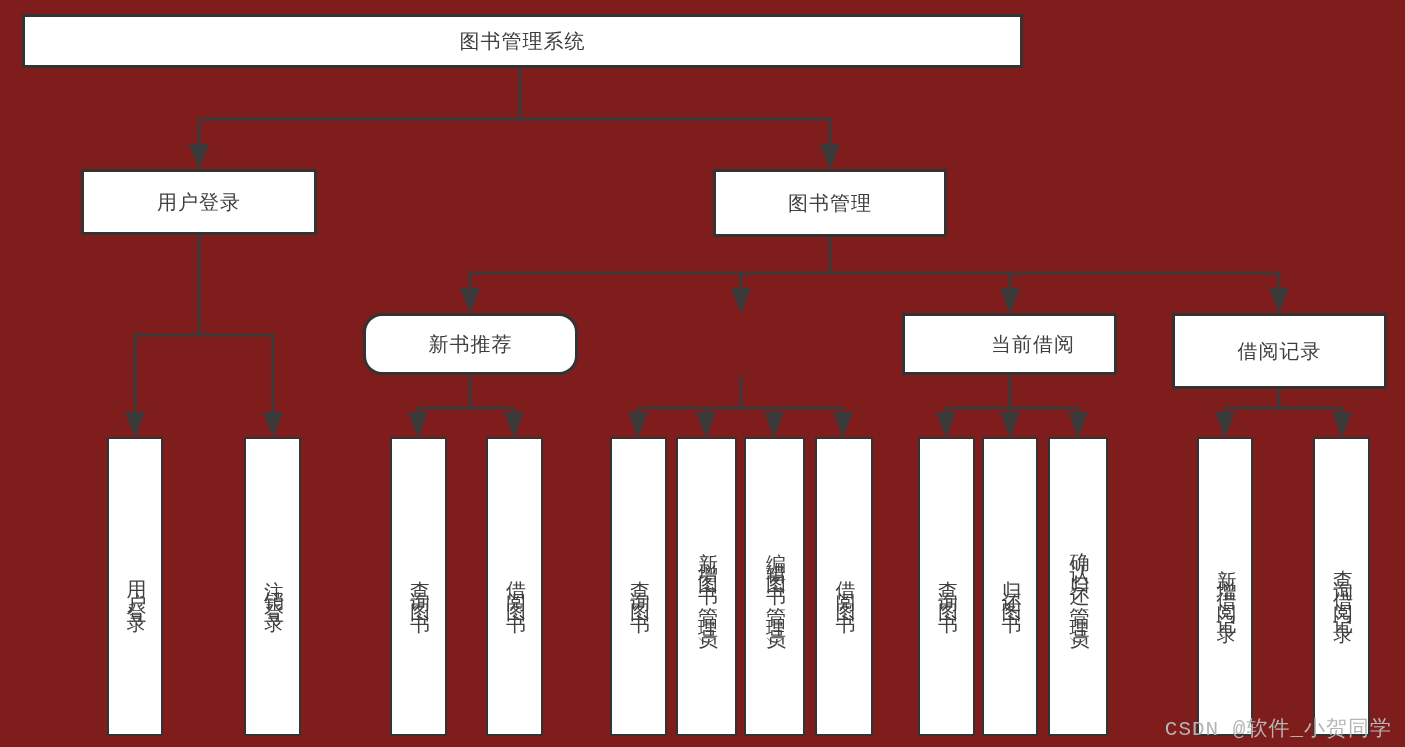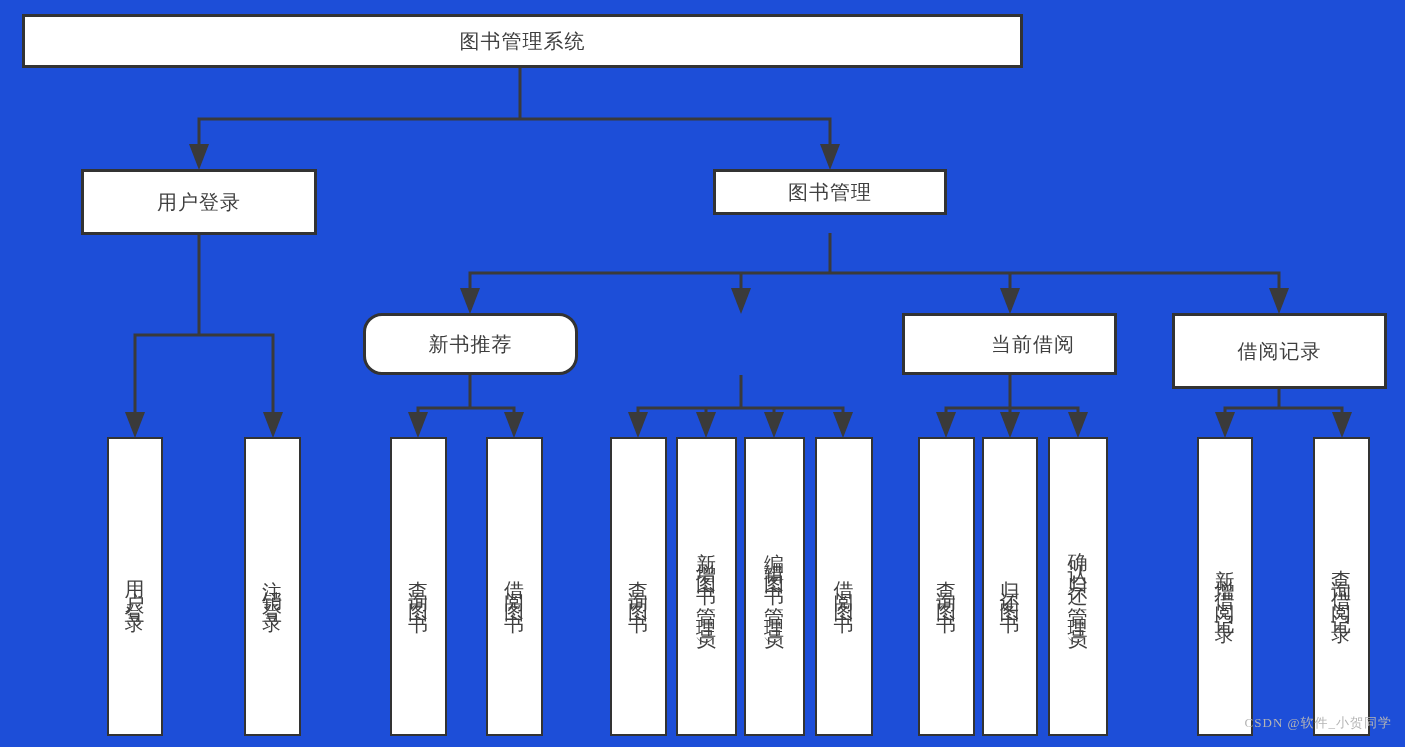--- a/index.html
+++ b/index.html
@@ -4,23 +4,23 @@
 <style>
   html, body {
     margin: 0;
     padding: 0;
     background: #ffffff;
   }
   .canvas {
     position: relative;
     width: 1405px;
     height: 747px;
-    background: #1d4ed8;
+    background: #7f1d1d;
     overflow: hidden;
-    font-family: Liberation Serif, serif;
+    font-family: Liberation Mono, monospace;
   }
   .wires {
     position: absolute;
     left: 0;
     top: 0;
     pointer-events: none;
   }
   .wire {
     fill: none;
     stroke: #3a3a3a;
@@ -59,21 +59,21 @@
   .vtext {
     writing-mode: vertical-rl;
     text-orientation: mixed;
     letter-spacing: 11px;
     line-height: 1;
   }
   .watermark {
     position: absolute;
     right: 13px;
     top: 714px;
-    font-size: 13px;
+    font-size: 21px;
     color: #b5b5b5;
     letter-spacing: 1px;
     white-space: nowrap;
   }
 </style>
 </head>
 <body>
 
 <div class="canvas">
 
@@ -116,21 +116,21 @@
     </g>
   </svg>
 
   <div class="node" style="left:22px; top:14px; width:1001px; height:54px;">
     <span>图书管理系统</span>
   </div>
 
   <div class="node" style="left:81px; top:169px; width:236px; height:66px;">
     <span>用户登录</span>
   </div>
-  <div class="node" style="left:713px; top:169px; width:234px; height:46px;">
+  <div class="node" style="left:713px; top:169px; width:234px; height:68px;">
     <span>图书管理</span>
   </div>
 
   <div class="node" style="left:363px; top:313px; width:215px; height:62px;border-radius:19px;">
     <span>新书推荐</span>
   </div>
   <div class="node" style="left:902px; top:313px; width:215px; height:62px;padding-left:47px;">
     <span>当前借阅</span>
   </div>
   <div class="node" style="left:1172px; top:313px; width:215px; height:76px;">

